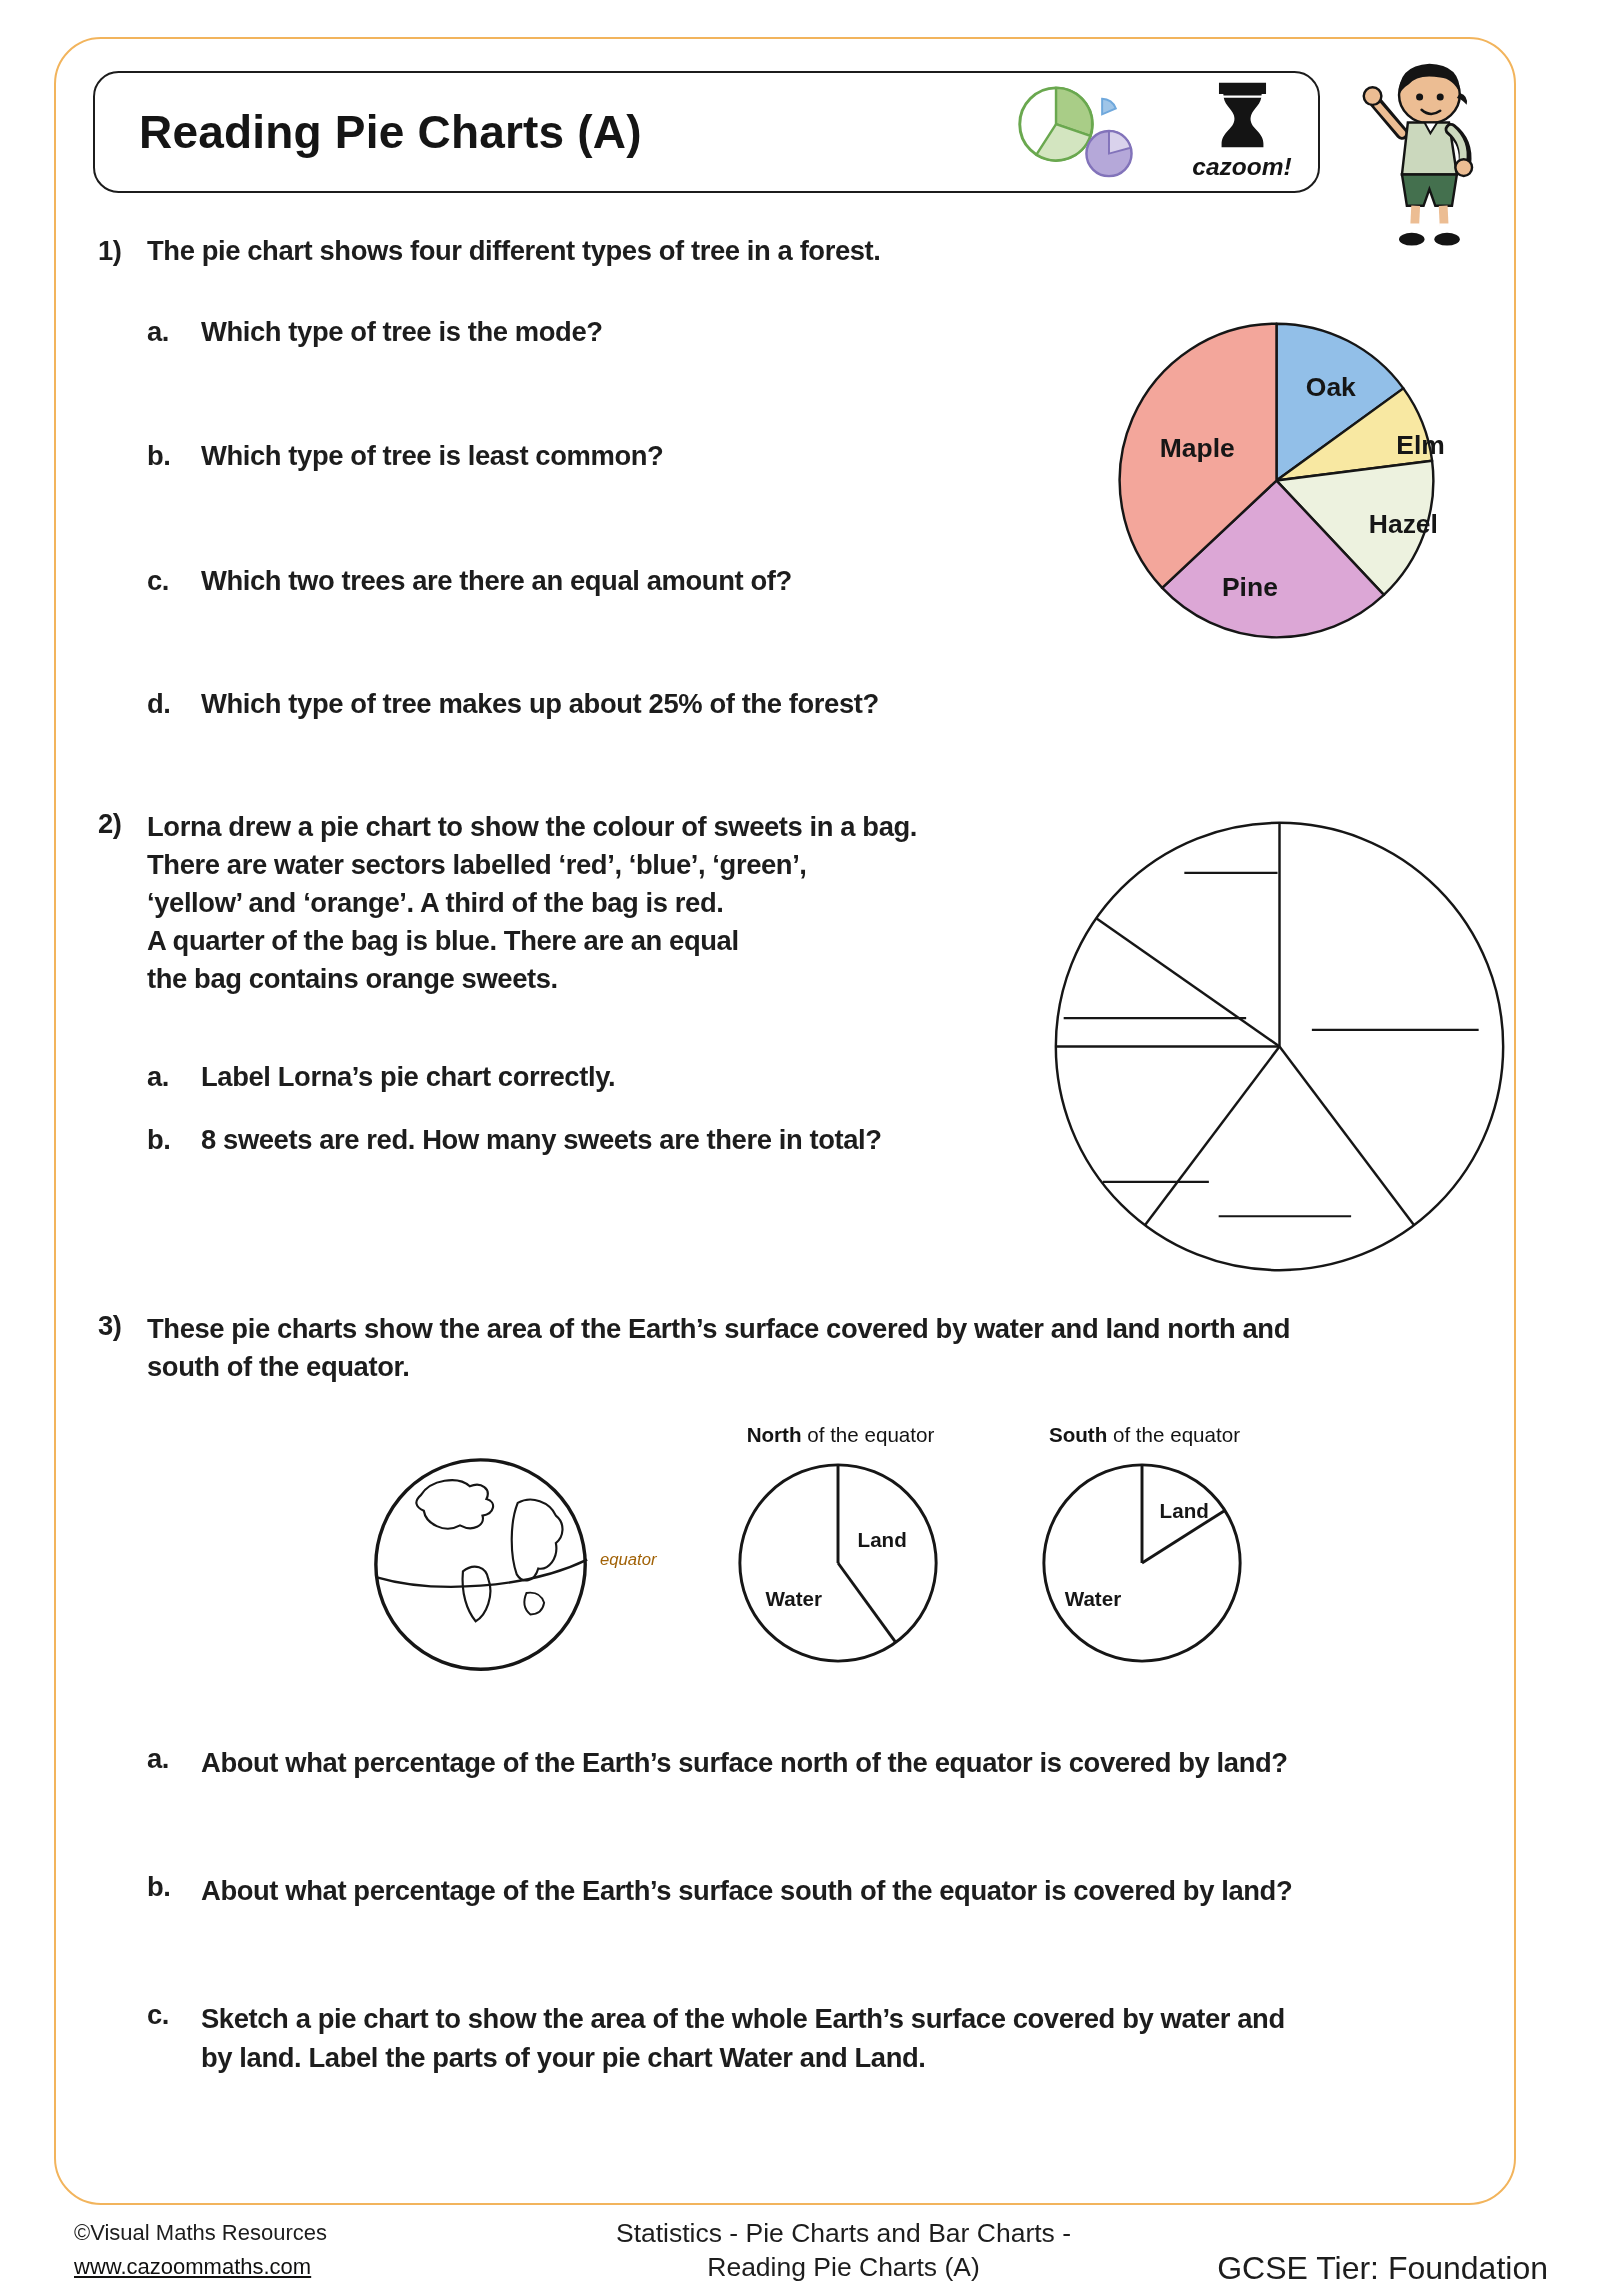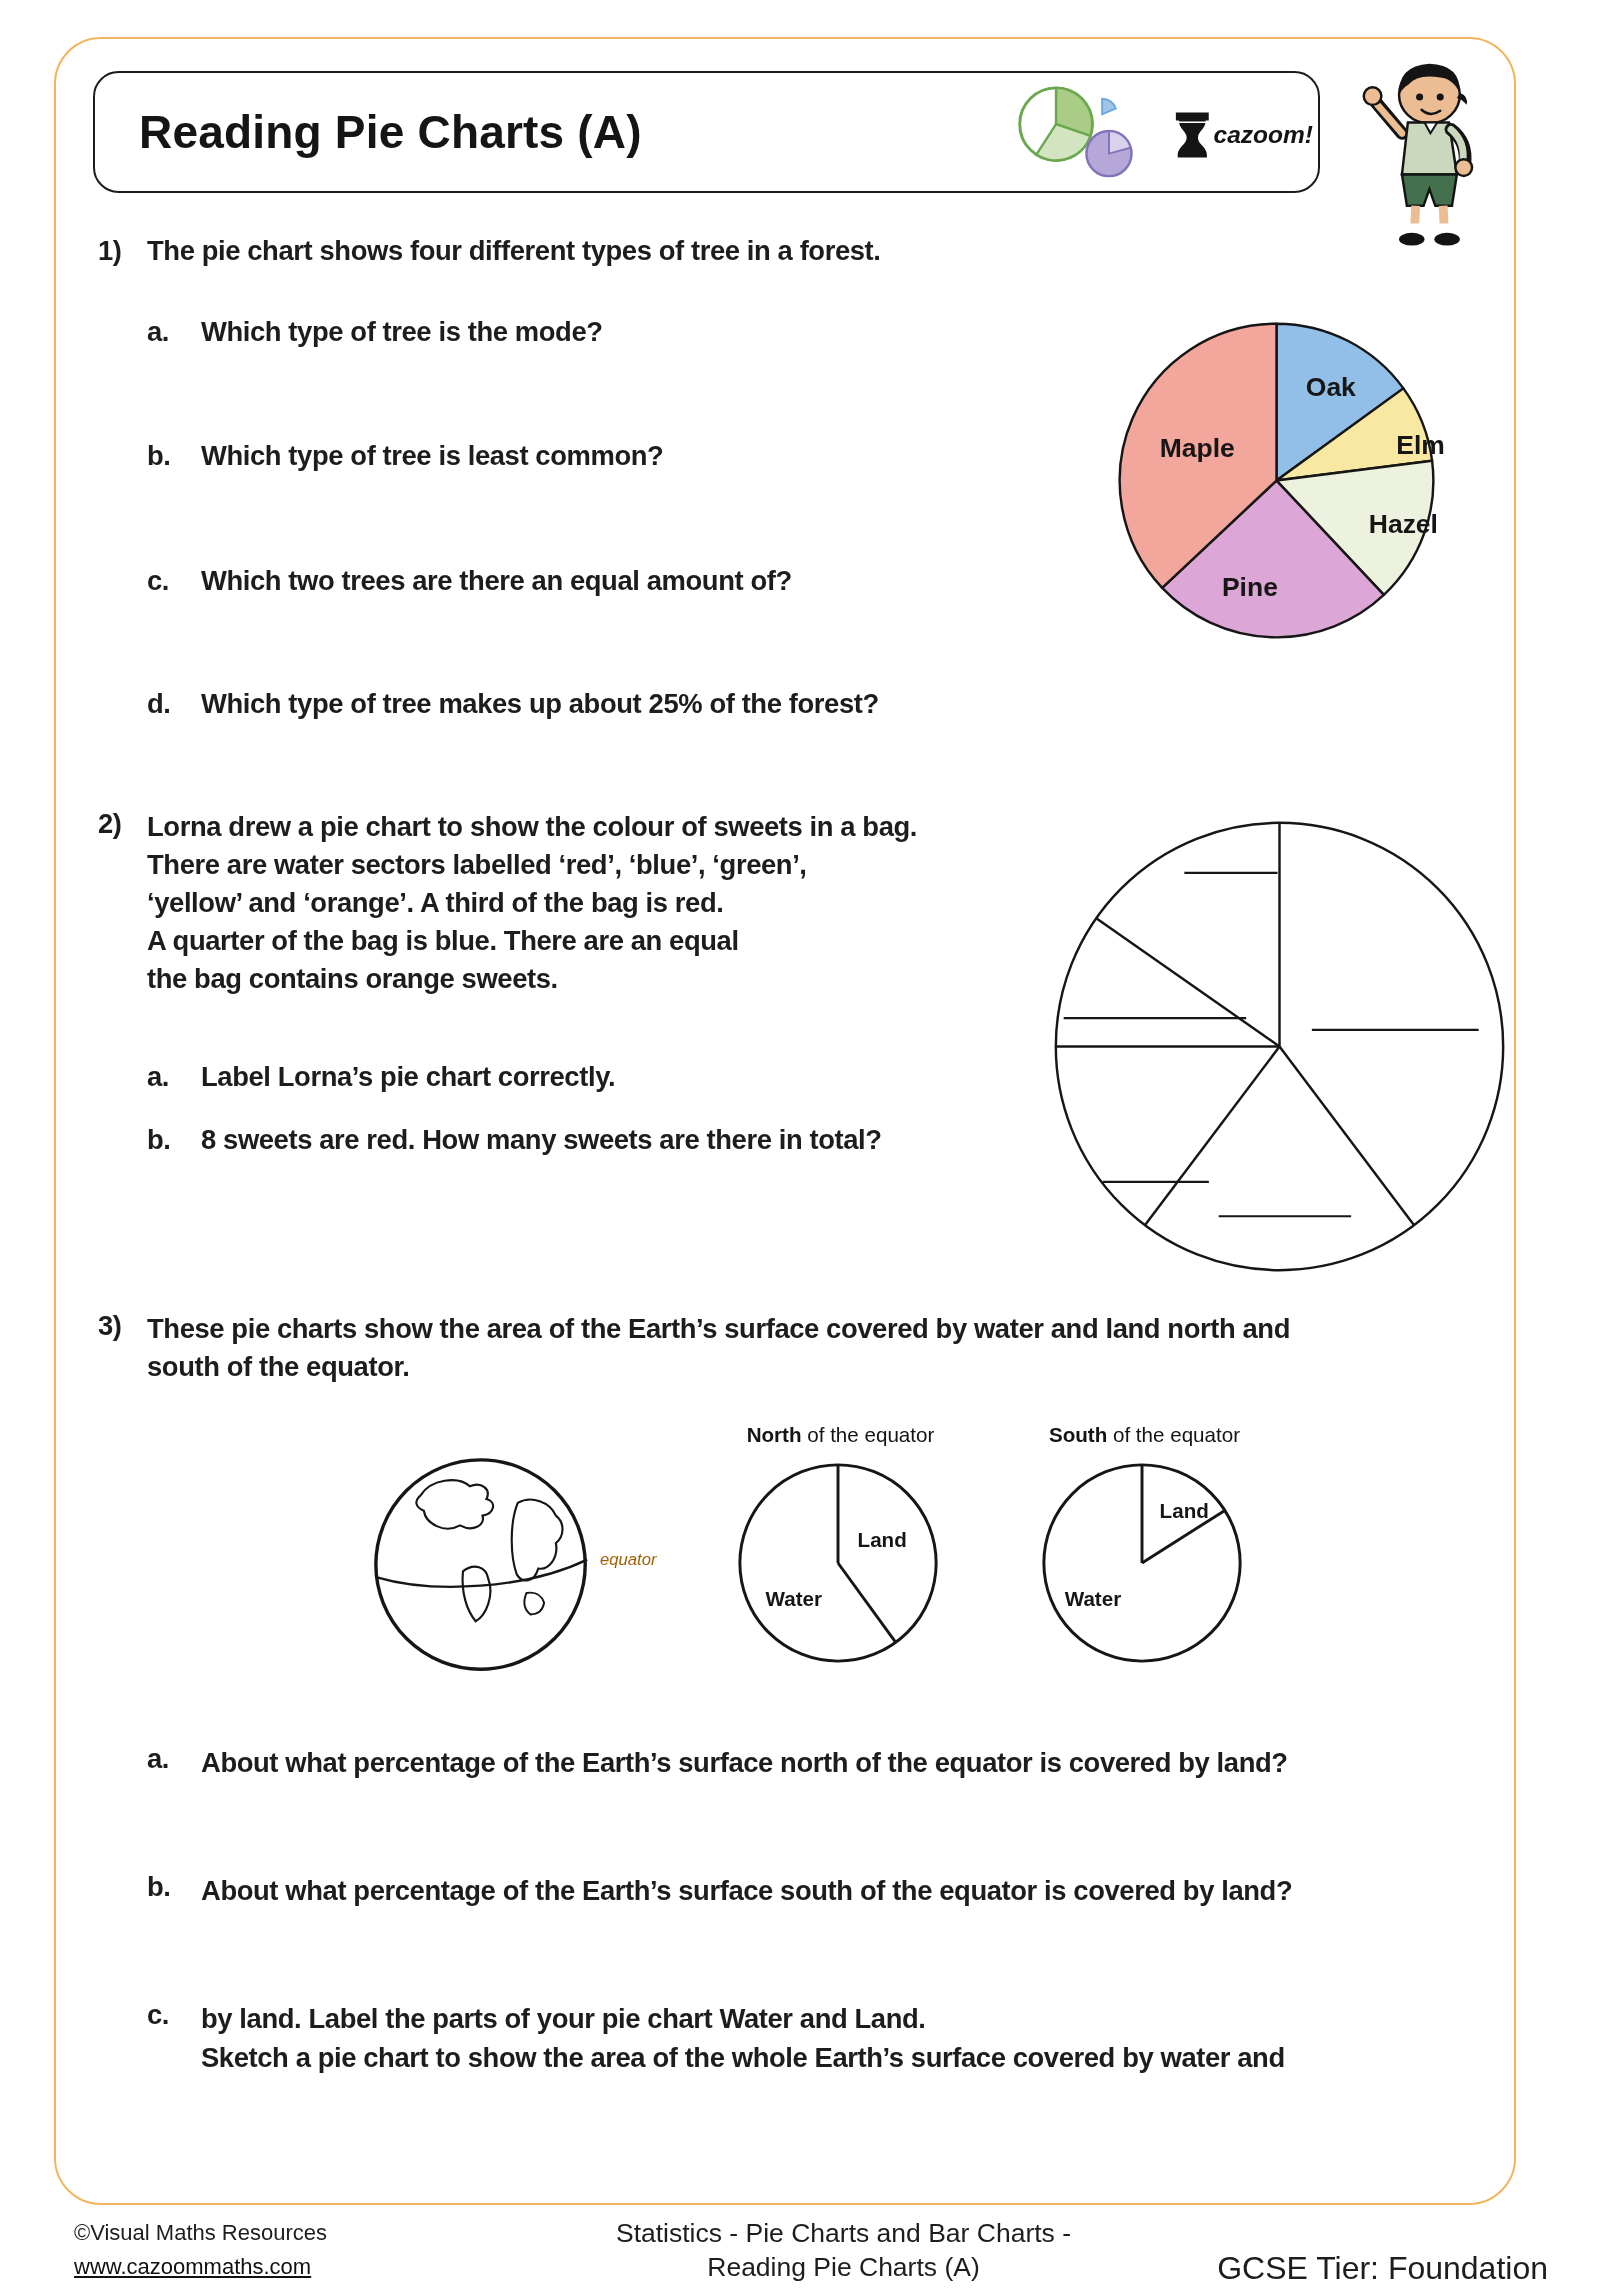--- a/index.html
+++ b/index.html
@@ -30,21 +30,21 @@
   }
   .title {
     position:absolute; left:44px; top:50%;
     transform:translateY(-50%);
     font-size:46px; font-weight:bold; letter-spacing:0.2px;
     color:#151515; white-space:nowrap;
   }
   .pie-logo { position:absolute; left:912px; top:5.9px; width:152px; height:106px; }
   .cazoom {
     position:absolute; left:1076px; top:2px; width:142px; height:118px;
-    display:flex; flex-direction:row; align-items:center;
+    display:flex; flex-direction:column; align-items:center;
   }
   .drum { width:61px; height:74px; margin-top:2.9px; }
   .cazoom-text { font-size:24.5px; font-weight:bold; font-style:italic; color:#141414; margin-top:1px; }
 
   .mascot { position:absolute; left:1351px; top:49px; width:149px; height:198px; }
 
   .qrow {
     position:absolute; display:flex;
     font-weight:bold; font-size:27.4px; letter-spacing:-0.4px;
     white-space:nowrap;
@@ -252,22 +252,22 @@
   </div>
   <div class="part" style="left:147px; top:1871px;">
     <span class="pl">b.</span>
     <div class="plines">
       <div>About what percentage of the Earth’s surface south of the equator is covered by land?</div>
     </div>
   </div>
   <div class="part" style="left:147px; top:1999px;">
     <span class="pl">c.</span>
     <div class="plines">
+      <div>Sketch a pie chart to show the area of the whole Earth’s surface covered by water and</div>
       <div>by land. Label the parts of your pie chart Water and Land.</div>
-      <div>Sketch a pie chart to show the area of the whole Earth’s surface covered by water and</div>
     </div>
   </div>
 
   <footer>
     <div class="f-left">
       <div>©Visual Maths Resources</div>
       <a class="f-link">www.cazoommaths.com</a>
     </div>
     <div class="f-center">
       <div>Statistics - Pie Charts and Bar Charts -</div>

